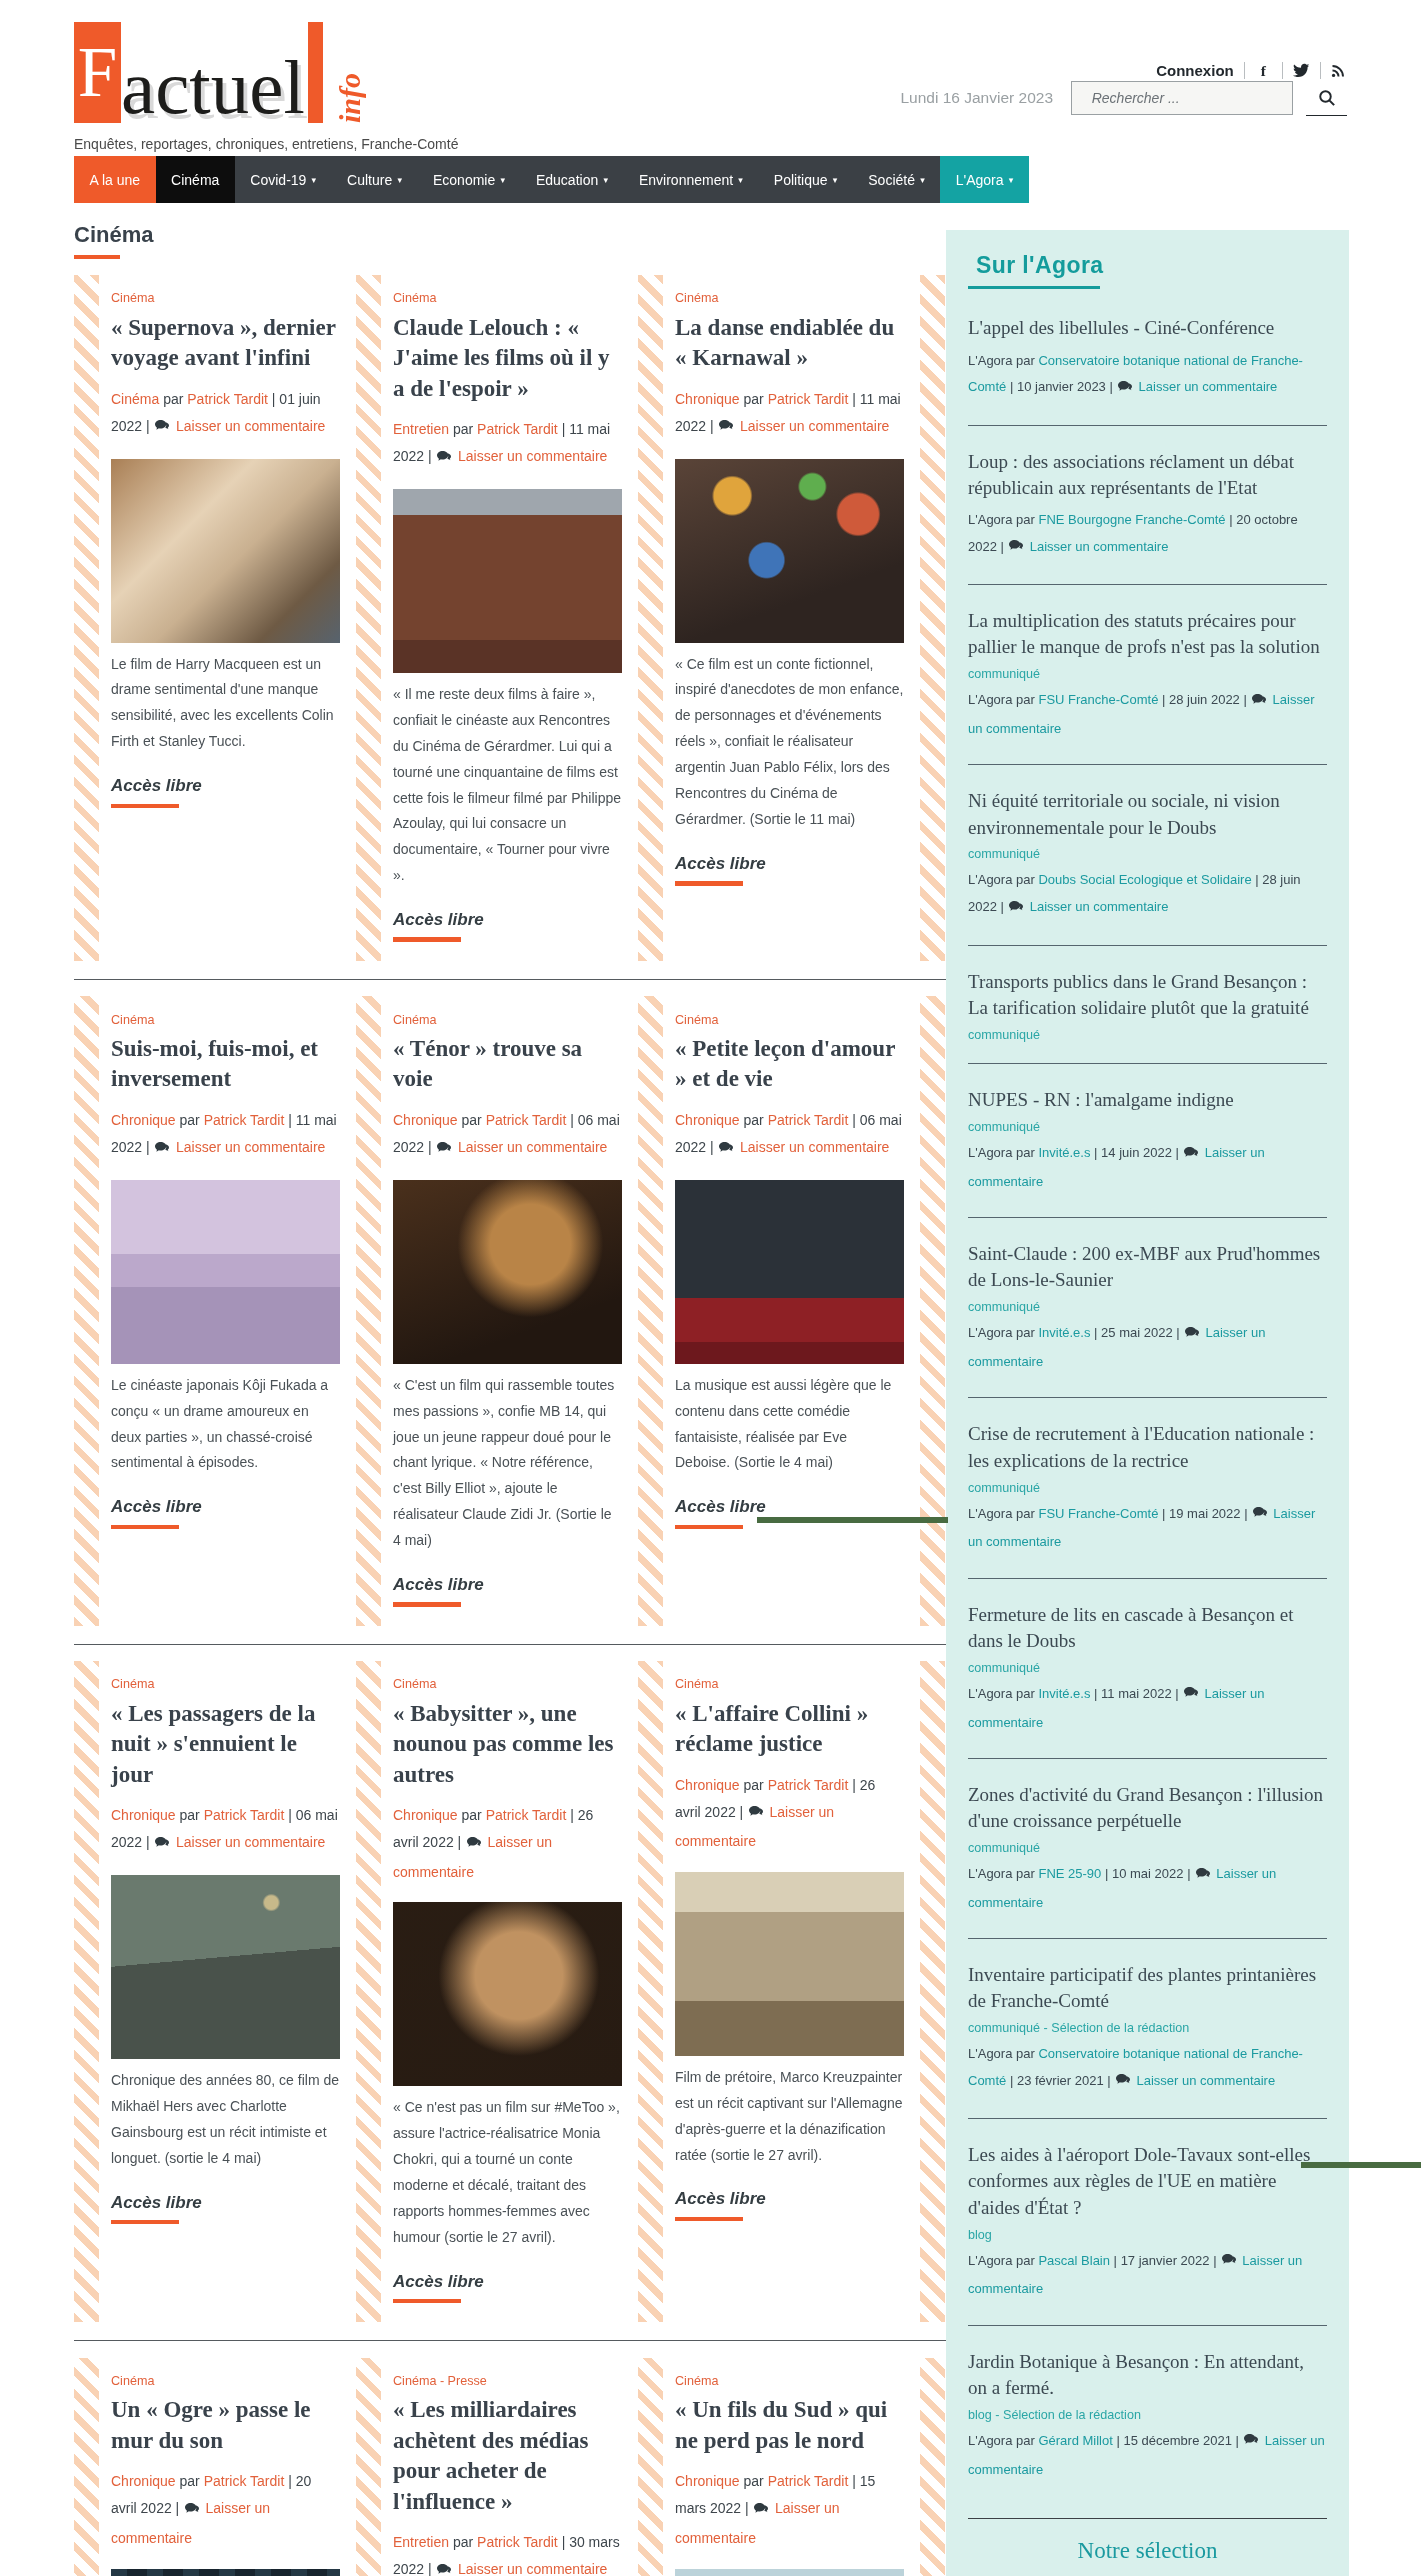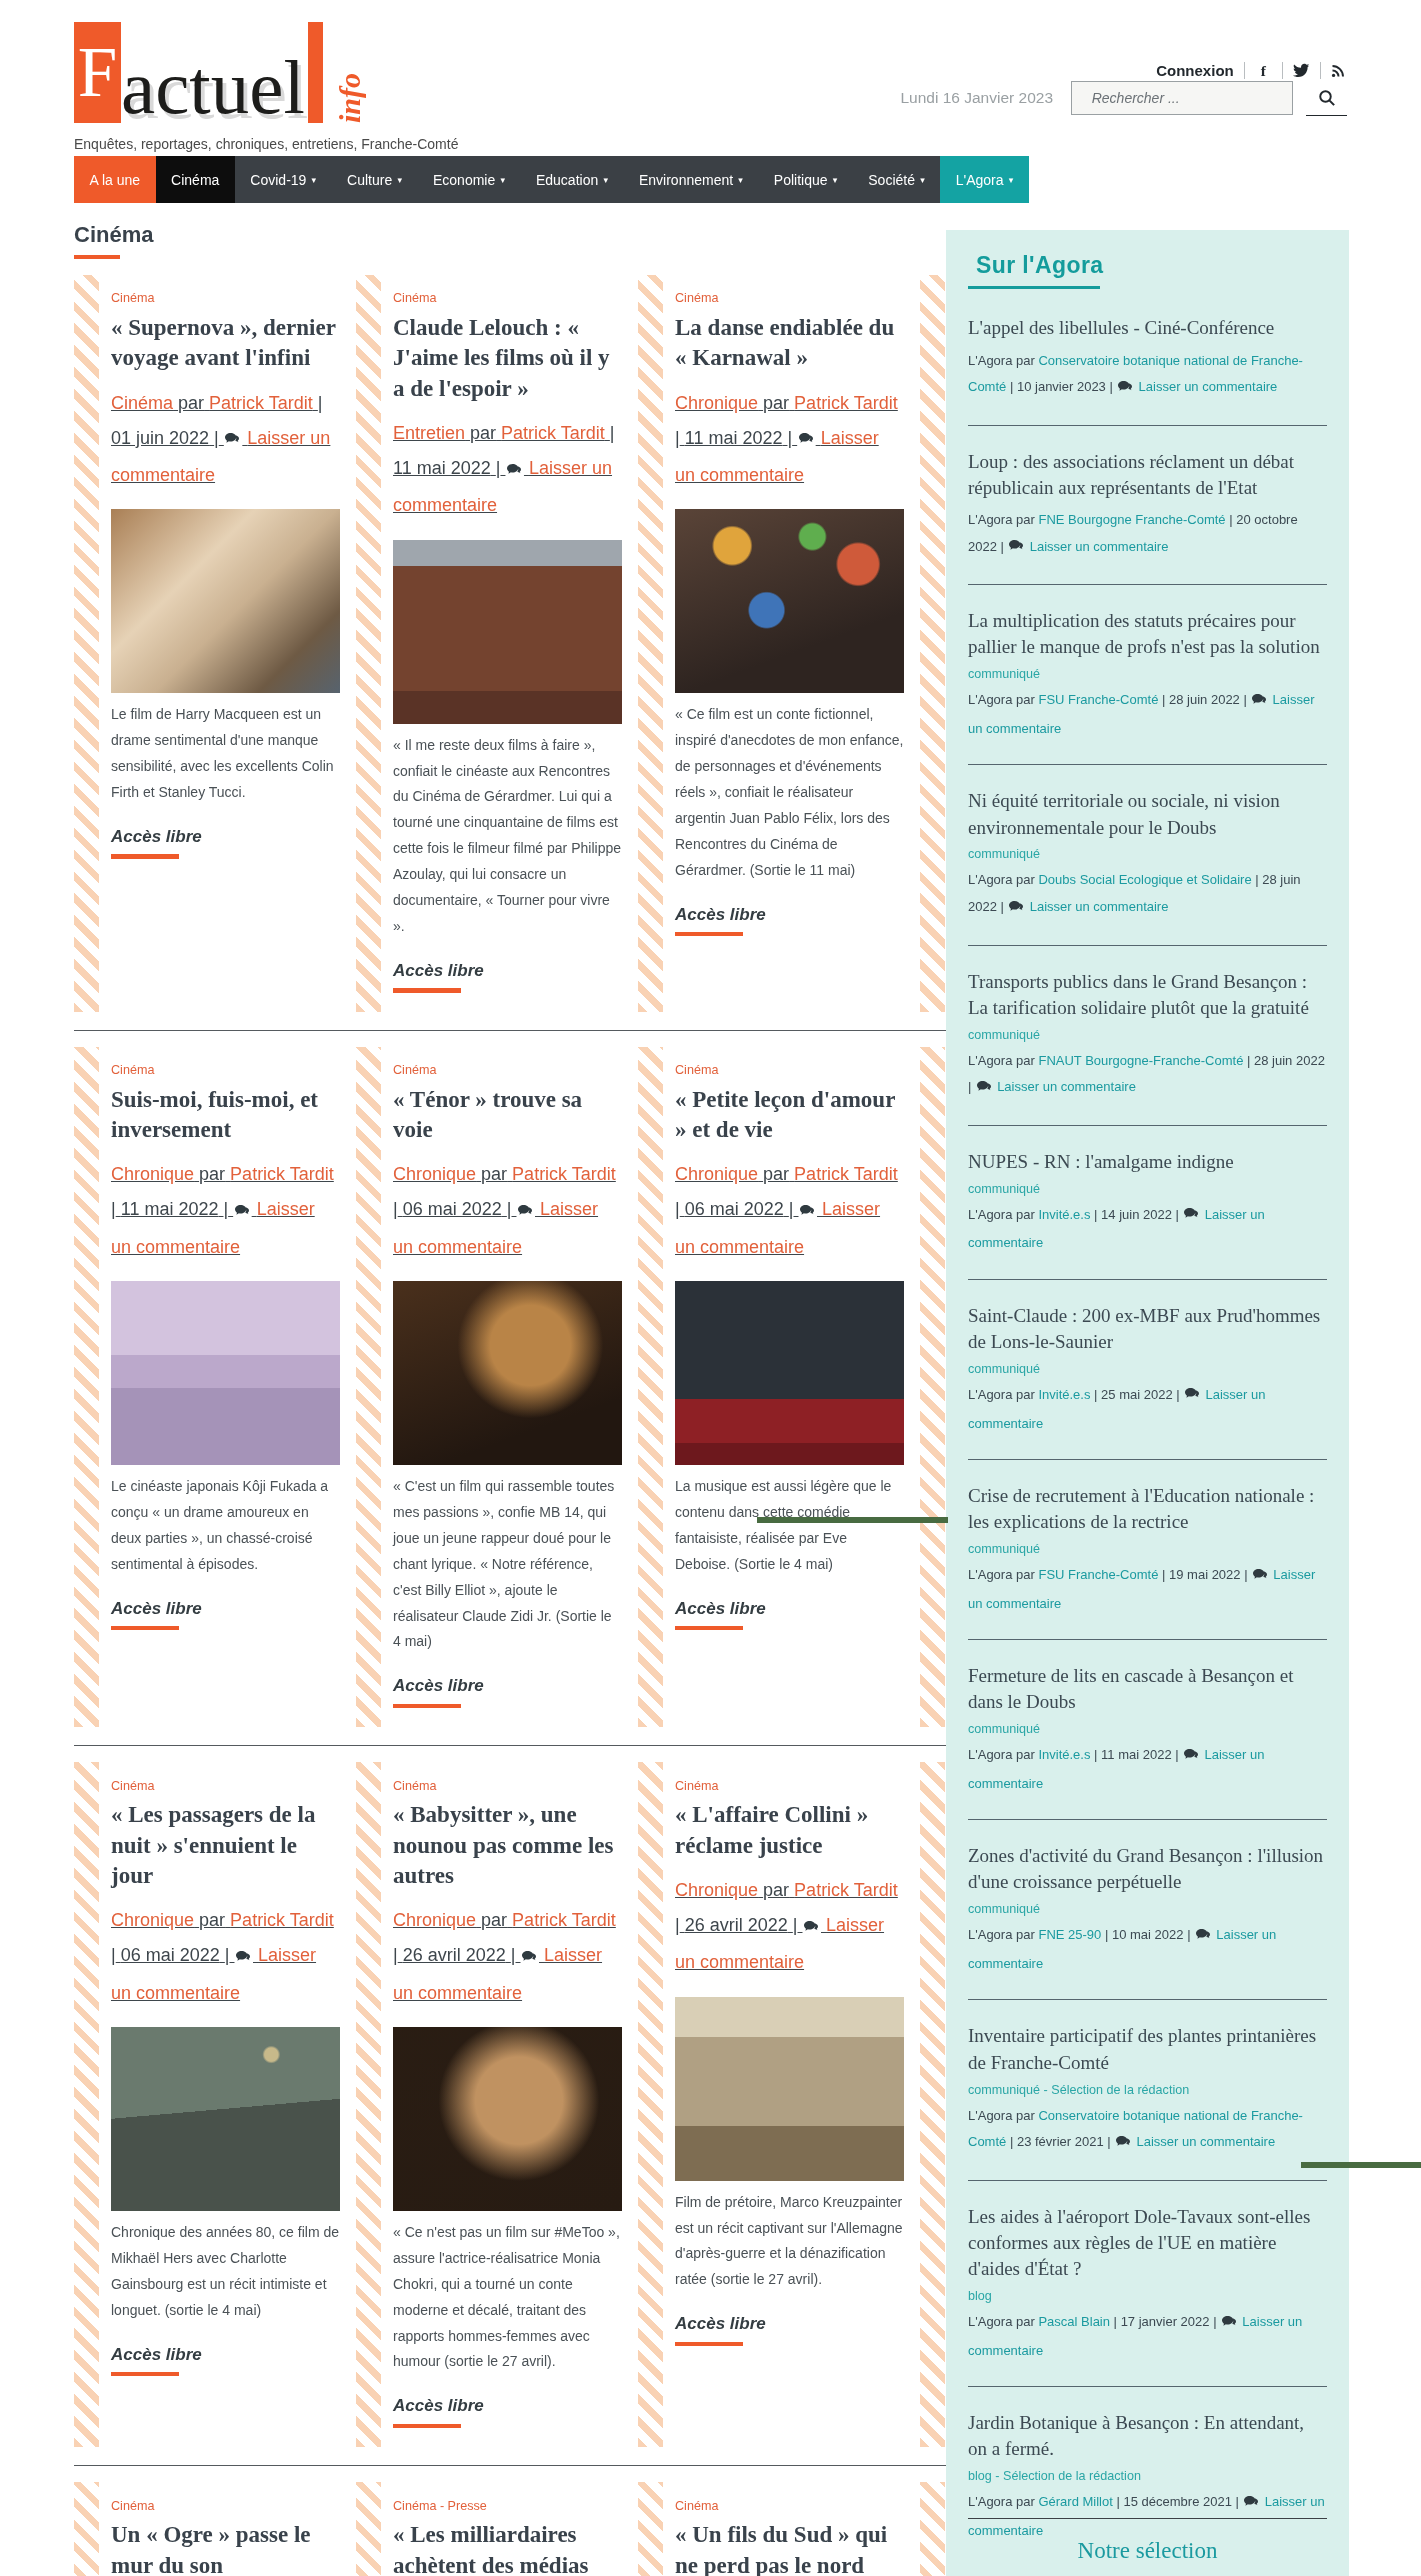--- a/index.html
+++ b/index.html
@@ -51,21 +51,21 @@
   .title-bar{width:46px;height:4.4px;background:var(--orange);margin-top:6.7px;}
 
   
   .main{position:absolute;left:74px;top:275px;width:873px;}
   .article-row{display:flex;align-items:stretch;}
   .hatch{flex:0 0 25px;background:repeating-linear-gradient(45deg,#f9d2b4 0 6.7px,#ffffff 6.7px 15.5px);}
   .card{width:257px;padding:10.4px 16.3px 19px 12px;background:#fff;}
   .cat{font-size:12.6px;color:var(--orange-text);margin:6px 0 3px;cursor:pointer;}
   .a-title{font-family:"Liberation Serif",serif;font-weight:700;font-size:23px;line-height:1.32;
            color:var(--title);margin:7.4px 0 12px;cursor:pointer;}
-  .meta{font-size:18px;line-height:1.95;color:#3e464c;text-decoration:underline;}
+  .meta{font-size:14px;line-height:1.95;color:#3e464c;}
   .meta .lnk{color:var(--orange-text);cursor:pointer;}
   .meta .bub{display:inline-block;vertical-align:-2.2px;margin:0 3px 0 1.5px;}
   .photo{width:100%;height:184px;margin:16.3px 0 9px;cursor:pointer;}
   .excerpt{font-size:14px;line-height:1.85;color:var(--body);margin:9px 0 21px;}
   .access{font-size:17px;font-weight:700;font-style:italic;color:#343d42;cursor:pointer;margin-top:4.4px;}
   .access-bar{width:68px;height:4.4px;background:var(--orange);margin-top:7.4px;}
   .row-div{border-top:1.5px solid #555a5e;margin:18px 0 16.3px;}
 
   
   .ph-0{background:linear-gradient(135deg,#a97f55 0%,#e6d2b6 35%,#c9b090 55%,#6e5a44 80%,#57636e 100%);}
@@ -572,34 +572,20 @@
               <path fill="#2f3a40" d="M14.9 4.6c.7.9 1.1 2 1.1 3.1 0 1.3-.5 2.5-1.4 3.5 2.6.6 4.4 2 4.4 2l-.6-2.4c1-.8 1.6-1.9 1.6-3.1 0-1.5-1-2.8-2.5-3.5-.8-.4-1.7-.6-2.6-.6z"></path>
             </svg>
       </span>
       <span class="tl">Laisser un commentaire</span>
     </div>
   </div>
       <div class="sb-div"></div>
       <div class="sb-item">
     <div class="sb-item-title">Transports publics dans le Grand Besançon : La tarification solidaire plutôt que la gratuité</div>
     <div class="sb-tags">communiqué</div>
-    <div class="sb-meta">
-      <span>L'Agora par</span>
-      <span class="tl">FNAUT Bourgogne-Franche-Comté</span>
-      <span>|</span>
-      <span>28 juin 2022</span>
-      <span>|</span>
-      <span class="bub">
-        <svg width="14" height="12.6" viewBox="0 0 20 18">
-              <path fill="#2f3a40" d="M8 0C3.6 0 0 2.8 0 6.2c0 1.9 1.1 3.6 2.8 4.7L2 14l3.6-2.1c.8.2 1.6.3 2.4.3 4.4 0 8-2.8 8-6.2S12.4 0 8 0z"></path>
-              <path fill="#2f3a40" d="M14.9 4.6c.7.9 1.1 2 1.1 3.1 0 1.3-.5 2.5-1.4 3.5 2.6.6 4.4 2 4.4 2l-.6-2.4c1-.8 1.6-1.9 1.6-3.1 0-1.5-1-2.8-2.5-3.5-.8-.4-1.7-.6-2.6-.6z"></path>
-            </svg>
-      </span>
-      <span class="tl">Laisser un commentaire</span>
-    </div>
   </div>
       <div class="sb-div"></div>
       <div class="sb-item">
     <div class="sb-item-title">NUPES - RN : l'amalgame indigne</div>
     <div class="sb-tags">communiqué</div>
     <div class="sb-meta">
       <span>L'Agora par</span>
       <span class="tl">Invité.e.s</span>
       <span>|</span>
       <span>14 juin 2022</span>

